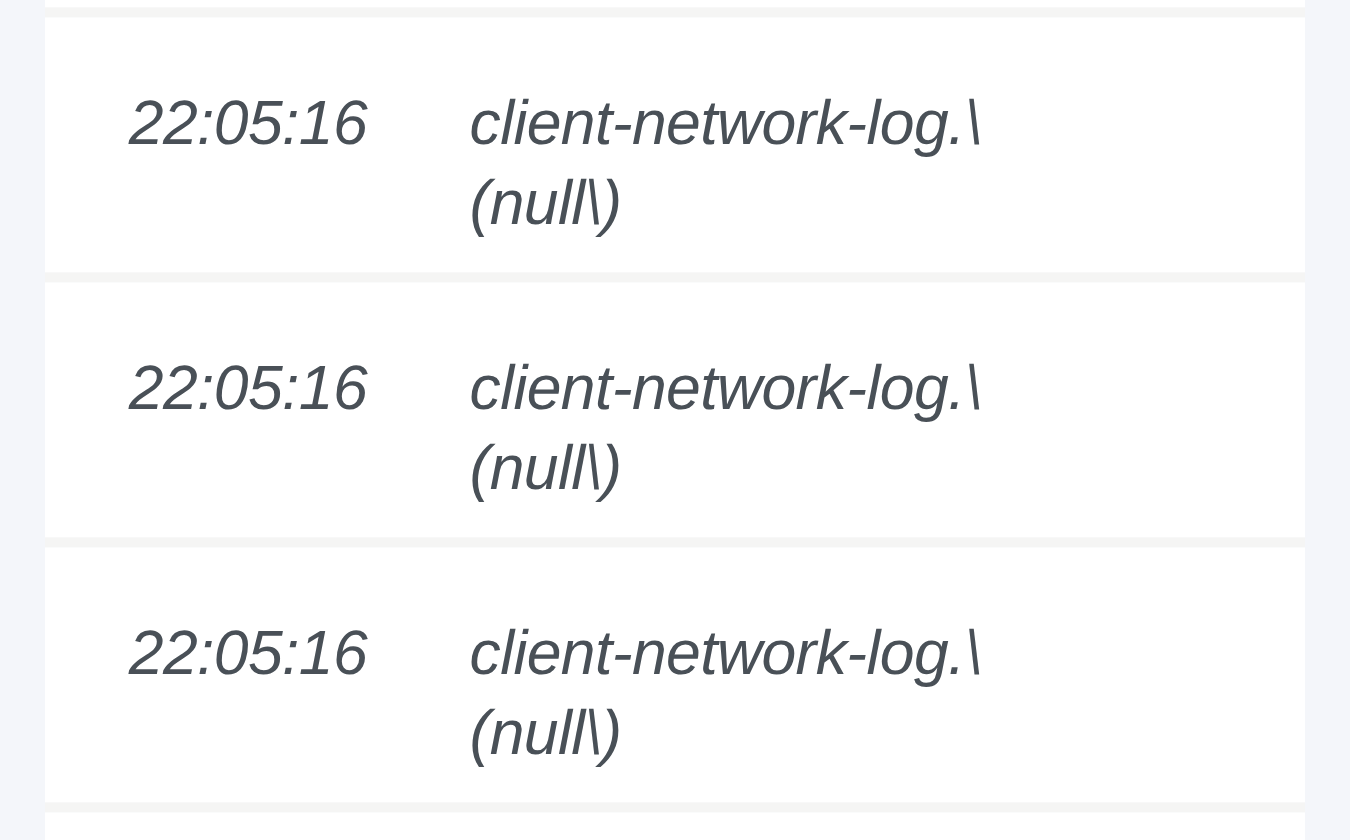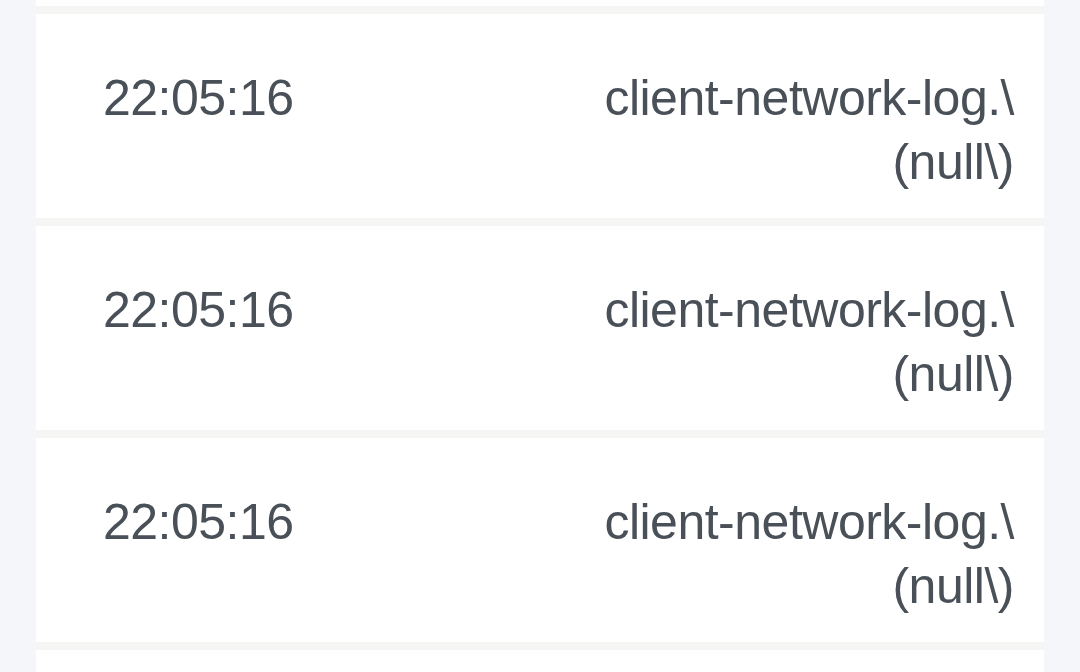--- a/index.html
+++ b/index.html
@@ -39,38 +39,38 @@
     height: 8px;
     background: #f5f5f4;
   }
   .log-row {
     flex: none;
     background: #ffffff;
     display: flex;
     align-items: flex-start;
     padding: 52px 30px 24px 67px;
     box-sizing: border-box;
+    font-style: italic;
   }
   .time {
     flex: 0 0 190px;
     margin-right: 82px;
     font-size: 50px;
     line-height: 64px;
     letter-spacing: -0.5px;
     color: #495057;
     white-space: nowrap;
   }
   .message {
     flex: 1 1 auto;
     font-size: 50px;
     line-height: 64px;
     letter-spacing: -0.5px;
     color: #495057;
     min-width: 0;
-    text-align: right;
   }
   .msg-line {
     white-space: pre;
   }
 </style>
 </head>
 <body>
 
 <div class="screen">
   <div class="log-list" id="log-list">

